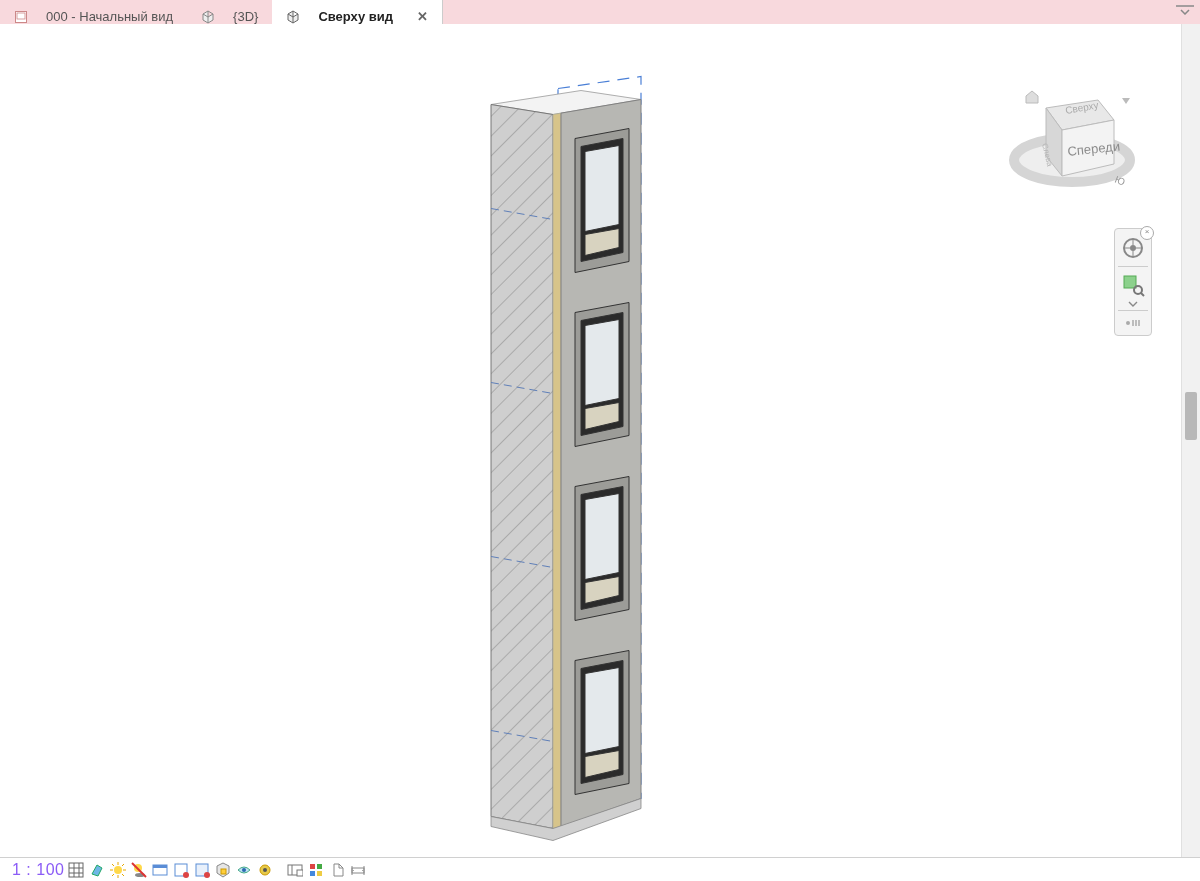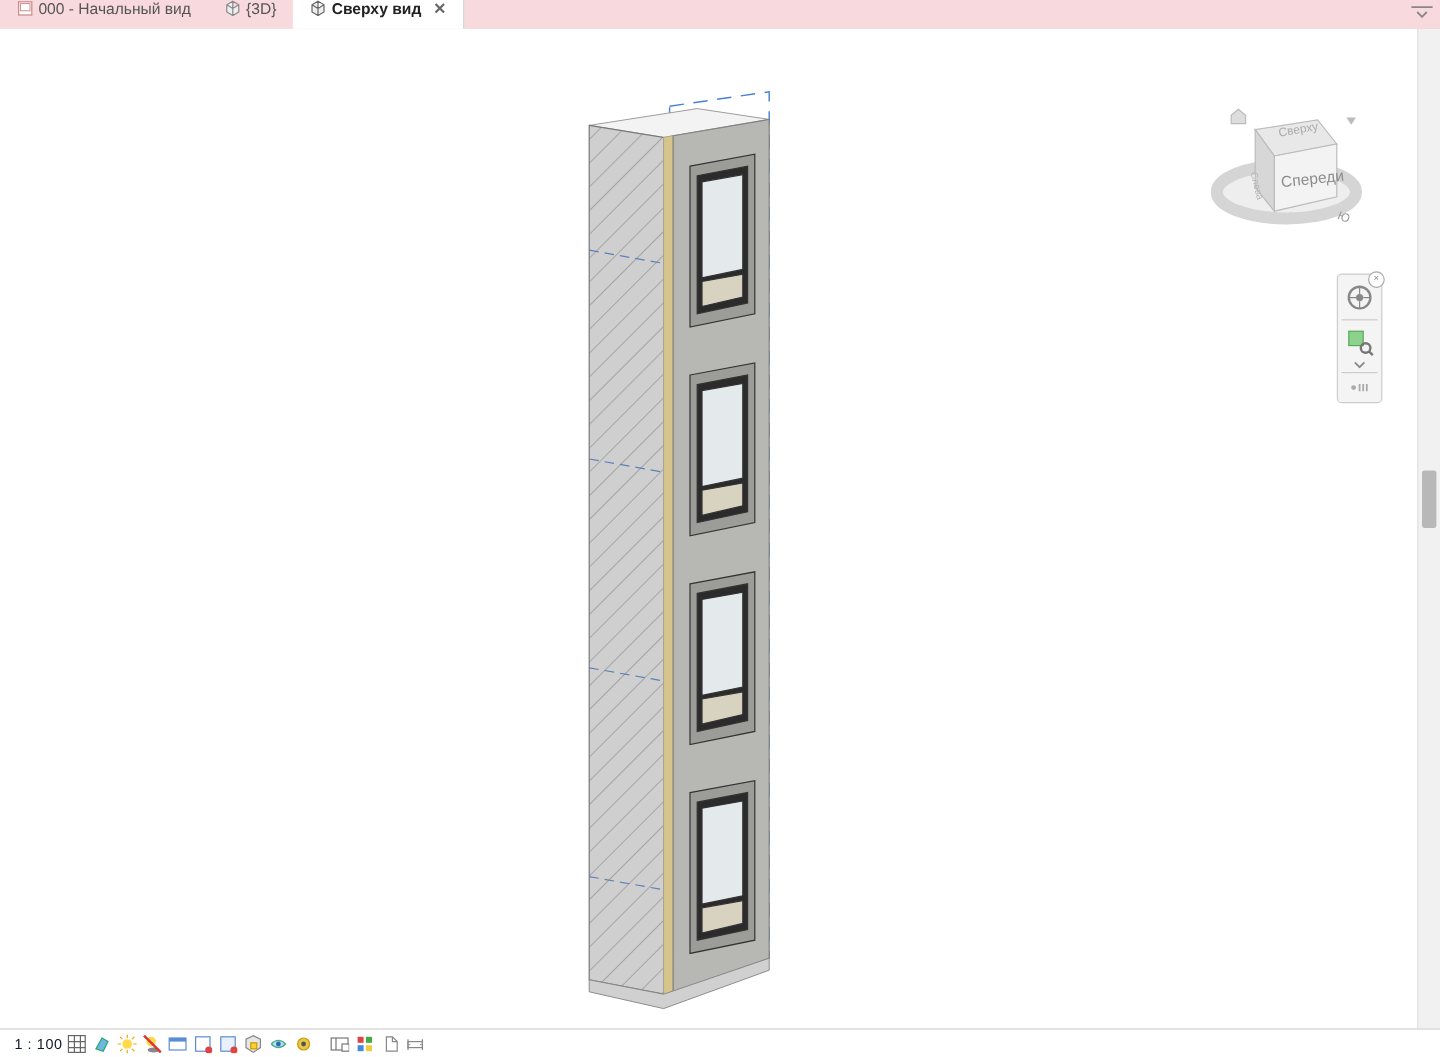--- a/index.html
+++ b/index.html
@@ -1,27 +1,27 @@
 <!DOCTYPE html>
 <html><head>
 <meta charset="utf-8">
 <style>
 html,body{margin:0;padding:0;width:1200px;height:881px;font-family:"Segoe UI",sans-serif;font-size:13px;background:#f5f5f5;overflow:hidden;color:#333}
 .tab-bar{height:24px;background:#f8d9dd;display:flex;align-items:center;position:relative;border-bottom:1px solid #ccc}
-.tab{display:flex;align-items:flex-start;padding:0 14px;height:24px;gap:4px;cursor:pointer}
+.tab{display:flex;align-items:flex-end;padding:0 14px;height:24px;gap:18px;cursor:pointer}
 .tab.inactive{background:#f8d9dd;color:#555}
 .tab.active{background:#fff;border-right:1px solid #ccc;font-weight:700;color:#222}
 .tab .icon{width:14px;height:14px;display:flex;align-items:center;justify-content:center;color:#777}
 .tab-close{color:#666;font-size:13px;cursor:pointer;margin-left:6px}
 .tab-chevron{position:absolute;right:6px;top:3px;color:#777;cursor:pointer}
 .viewport{position:absolute;top:24px;left:0;right:18px;bottom:23px;background:#fff}
 .scroll-right{position:absolute;top:24px;right:0;width:18px;bottom:23px;background:#f1f1f1;border-left:1px solid #e0e0e0}
 .scroll-thumb{position:absolute;top:368px;width:12px;left:3px;height:48px;background:#b8b8b8;border-radius:2px}
 .status-bar{position:absolute;left:0;right:0;bottom:0;height:23px;background:#fff;border-top:1px solid #d0d0d0;display:flex;align-items:center;padding-left:12px;gap:3px}
-.scale{color:#0f172a;font-size:12px;letter-spacing:.5px}
+.scale{color:#8b5cf6;font-size:16px;letter-spacing:.5px}
 .tb{width:18px;height:18px;display:flex;align-items:center;justify-content:center;cursor:pointer}
 .viewcube{position:absolute;top:40px;right:40px;width:140px;height:140px}
 .nav-panel{position:absolute;top:204px;right:30px;width:36px;background:#f4f4f4;border:1px solid #ccc;border-radius:4px;display:flex;flex-direction:column;align-items:center;padding:3px 0}
 .nav-close{position:absolute;top:-3px;right:-3px;width:12px;height:12px;border:1px solid #aaa;border-radius:50%;background:#fff;font-size:8px;line-height:10px;text-align:center;color:#888;cursor:pointer}
 .nav-btn{width:28px;height:28px;margin:2px 0;display:flex;align-items:center;justify-content:center;cursor:pointer;border-radius:3px}
 .model{position:absolute;left:50%;top:52%;transform:translate(-50%,-50%)}
 </style>
 </head>
 <body>
 

